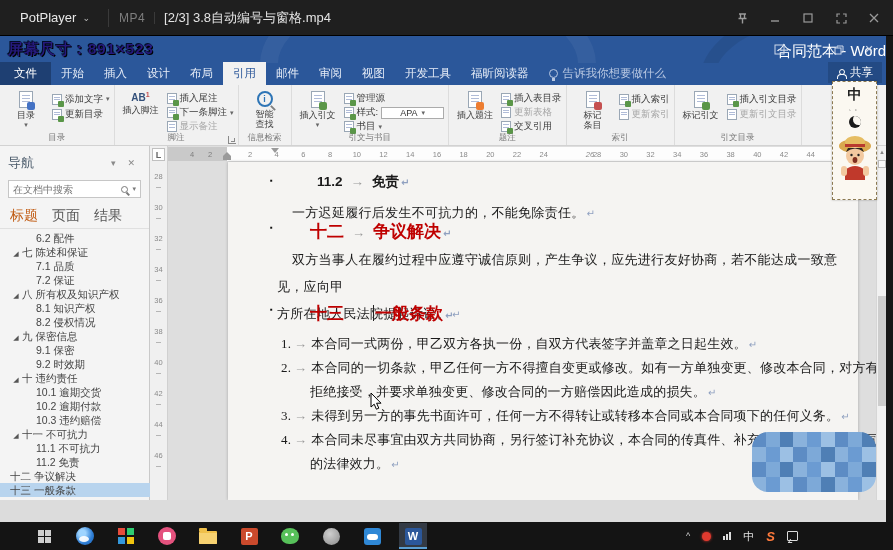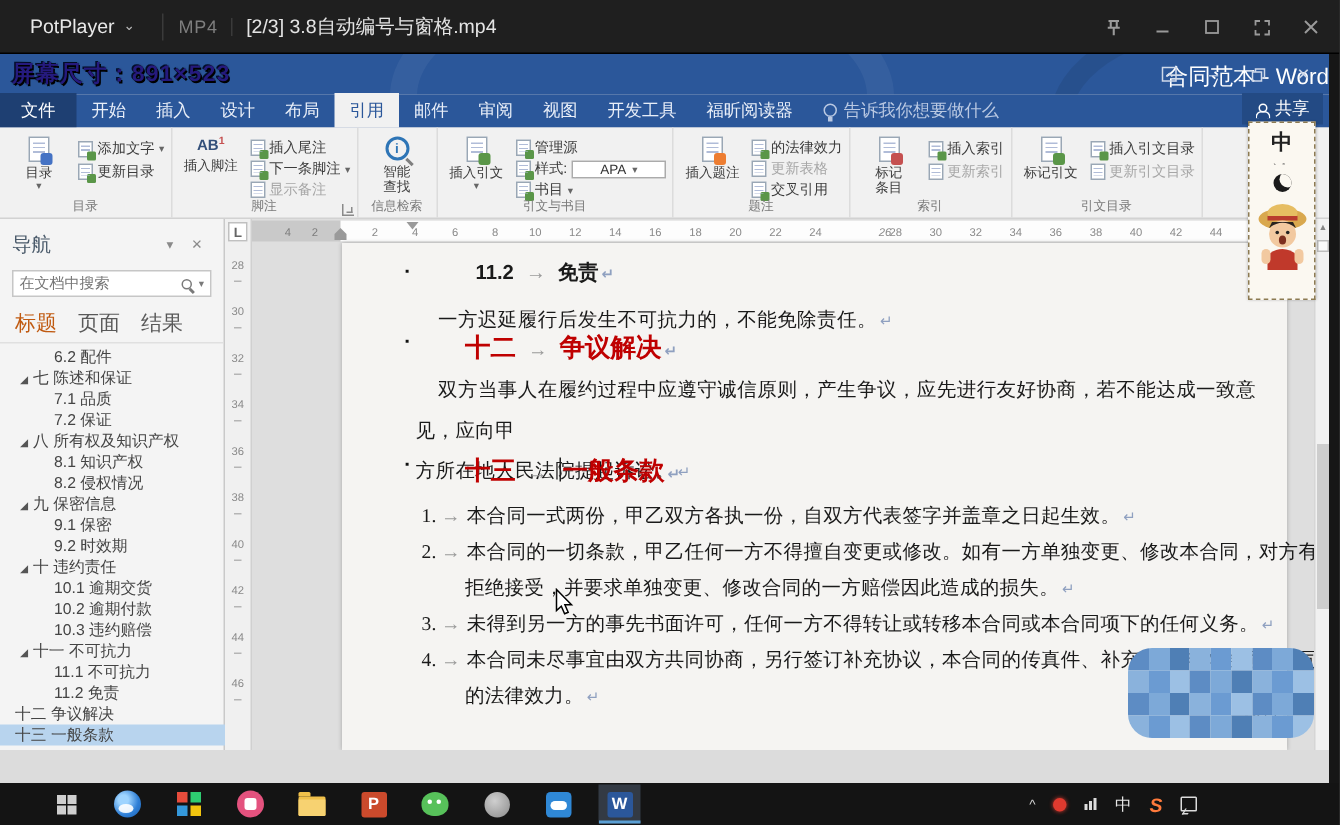--- a/index.html
+++ b/index.html
@@ -354,21 +354,21 @@
         <div class="rgroup">
           <div class="bigbtn">
             <div class="pg">
               <div class="acc acc-orange"></div>
             </div>
             <div class="blabel">插入题注</div>
           </div>
           <div class="smallcol">
             <div class="srow">
               <span class="mini m-green"></span>
-              <span>的法律效力</span>
+              <span>插入表目录</span>
             </div>
             <div class="srow disabled">
               <span class="mini "></span>
               <span>更新表格</span>
             </div>
             <div class="srow">
               <span class="mini m-green"></span>
               <span>交叉引用</span>
             </div>
           </div>

